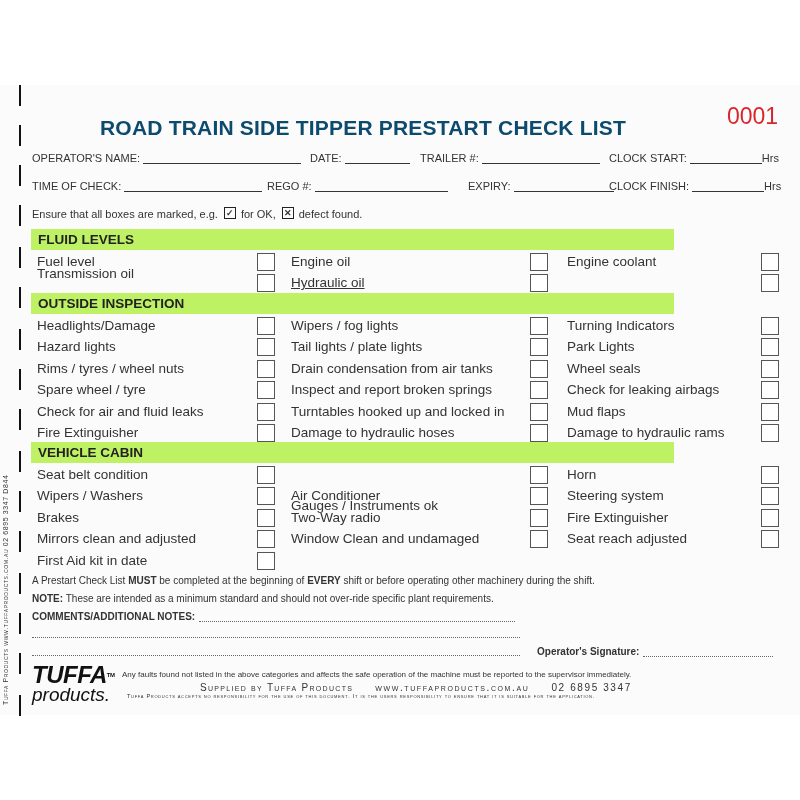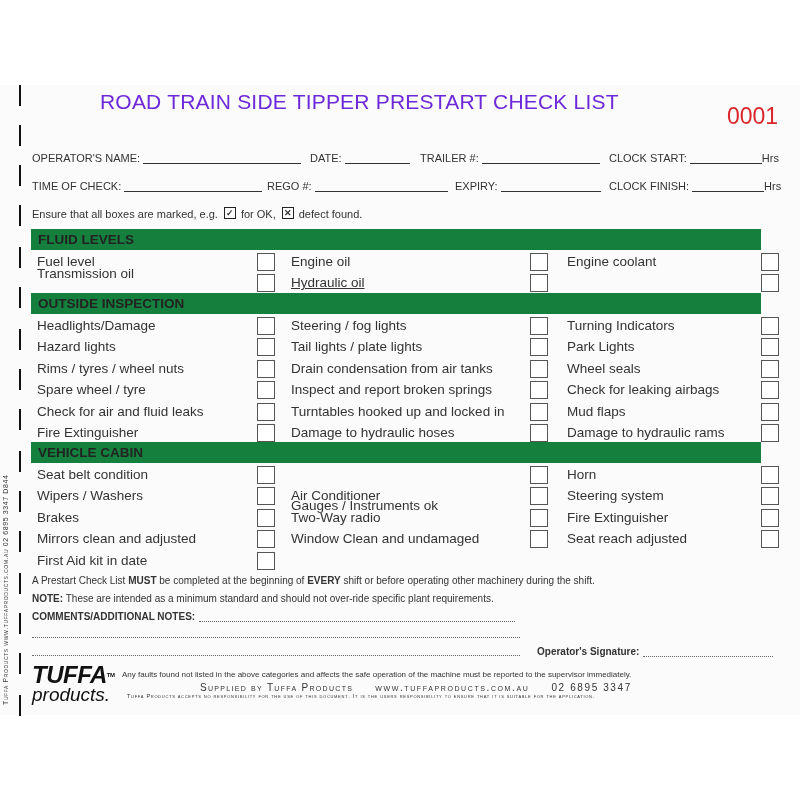--- a/index.html
+++ b/index.html
@@ -3,29 +3,29 @@
 <meta charset="utf-8">
 <style>
   html, body { margin:0; padding:0; }
   body { width:800px; height:800px; background:#ffffff; position:relative; overflow:hidden;
          font-family:"Liberation Sans", sans-serif; color:#222; }
   .sheet { position:absolute; left:0; top:85px; width:800px; height:630px; background:#fbfbfb; }
   .ticks { position:absolute; left:19px; top:85px; width:3px; height:630px; }
   .tick { position:absolute; left:0; width:2px; height:21px; background:#111; }
   .side-text { position:absolute; left:2px; top:705px; transform-origin:0 0; transform:rotate(-90deg);
                font-size:7px; letter-spacing:0.6px; color:#333; white-space:nowrap; font-variant:small-caps; }
-  .title { position:absolute; left:100px; top:90px; font-size:21px; font-weight:normal; color:#6d28d9; letter-spacing:0.2px; }
+  .title { position:absolute; left:100px; top:116px; font-size:21px; font-weight:bold; color:#0c4a6e; letter-spacing:0.2px; }
   .serial { position:absolute; left:727px; top:103px; font-size:23px; color:#d9262a; }
   .hdr-row { position:absolute; left:32px; font-size:11px; color:#333; white-space:nowrap; }
   .fld { position:absolute; display:flex; align-items:flex-end; }
   .line { display:inline-block; border-bottom:1px solid #333; height:10px; margin-left:3px; }
   .hint { position:absolute; left:32px; top:207px; font-size:11px; color:#333; display:flex; align-items:center; }
   .mini-box { display:inline-block; width:10px; height:10px; border:1px solid #222; font-size:9px; line-height:10px;
               text-align:center; margin:0 5px 2px 6px; font-weight:bold; }
-  .section-bar { position:absolute; left:31px; width:730px; height:21px; background:#15803d; }
+  .section-bar { position:absolute; left:31px; width:643px; height:21px; background:#bef264; }
   .section-bar span { position:absolute; left:7px; top:3px; font-size:13.5px; font-weight:bold; color:#222; }
   .item { position:absolute; font-size:13.5px; color:#333; white-space:nowrap; }
   .cb { position:absolute; width:16px; height:16px; border:1px solid #555; background:#fff; }
   .note { position:absolute; left:32px; font-size:10px; color:#333; white-space:nowrap; }
   .dots { display:inline-block; border-bottom:1px dotted #666; height:9px; }
   .logo { position:absolute; left:32px; top:664px; }
   .logo .l1 { font-size:24px; font-weight:bold; font-style:italic; letter-spacing:-0.5px; color:#111; line-height:22px; }
   .logo .l2 { font-size:19px; font-weight:normal; font-style:italic; color:#111; line-height:18px; }
   .logo .tm { font-size:6px; vertical-align:top; font-style:normal; }
   .foot1 { position:absolute; left:122px; top:670px; font-size:8px; color:#333; white-space:nowrap; }
@@ -84,21 +84,21 @@
 
 <div class="hdr-row" style="top:180px">
   <div class="fld" style="left:0px">
     <span>TIME OF CHECK:</span>
     <span class="line" style="width:138px"></span>
   </div>
   <div class="fld" style="left:235px">
     <span>REGO #:</span>
     <span class="line" style="width:133px"></span>
   </div>
-  <div class="fld" style="left:423px">
+  <div class="fld" style="left:436px">
     <span>EXPIRY:</span>
     <span class="line" style="width:100px"></span>
   </div>
   <div class="fld" style="left:577px">
     <span>CLOCK FINISH:</span>
     <span class="line" style="width:72px"></span>
     <span>Hrs</span>
   </div>
 </div>
 
@@ -123,21 +123,21 @@
     <div class="item" style="left: 37px; top: 266px;">Transmission oil</div>
     <div class="cb" style="left: 257px; top: 274.4px;"></div>
     <div class="item" style="left: 291px; top: 275.4px; text-decoration: underline;">Hydraulic oil</div>
     <div class="cb" style="left: 530px; top: 274.4px;"></div>
     <div class="cb" style="left: 761px; top: 274.4px;"></div>
     <div class="section-bar" style="top: 293px;">
       <span>OUTSIDE INSPECTION</span>
     </div>
     <div class="item" style="left: 37px; top: 318px;">Headlights/Damage</div>
     <div class="cb" style="left: 257px; top: 317px;"></div>
-    <div class="item" style="left: 291px; top: 318px;">Steering / fog lights</div>
+    <div class="item" style="left: 291px; top: 318px;">Wipers / fog lights</div>
     <div class="cb" style="left: 530px; top: 317px;"></div>
     <div class="item" style="left: 567px; top: 318px;">Turning Indicators</div>
     <div class="cb" style="left: 761px; top: 317px;"></div>
     <div class="item" style="left: 37px; top: 339.4px;">Hazard lights</div>
     <div class="cb" style="left: 257px; top: 338.4px;"></div>
     <div class="item" style="left: 291px; top: 339.4px;">Tail lights / plate lights</div>
     <div class="cb" style="left: 530px; top: 338.4px;"></div>
     <div class="item" style="left: 567px; top: 339.4px;">Park Lights</div>
     <div class="cb" style="left: 761px; top: 338.4px;"></div>
     <div class="item" style="left: 37px; top: 360.8px;">Rims / tyres / wheel nuts</div>

